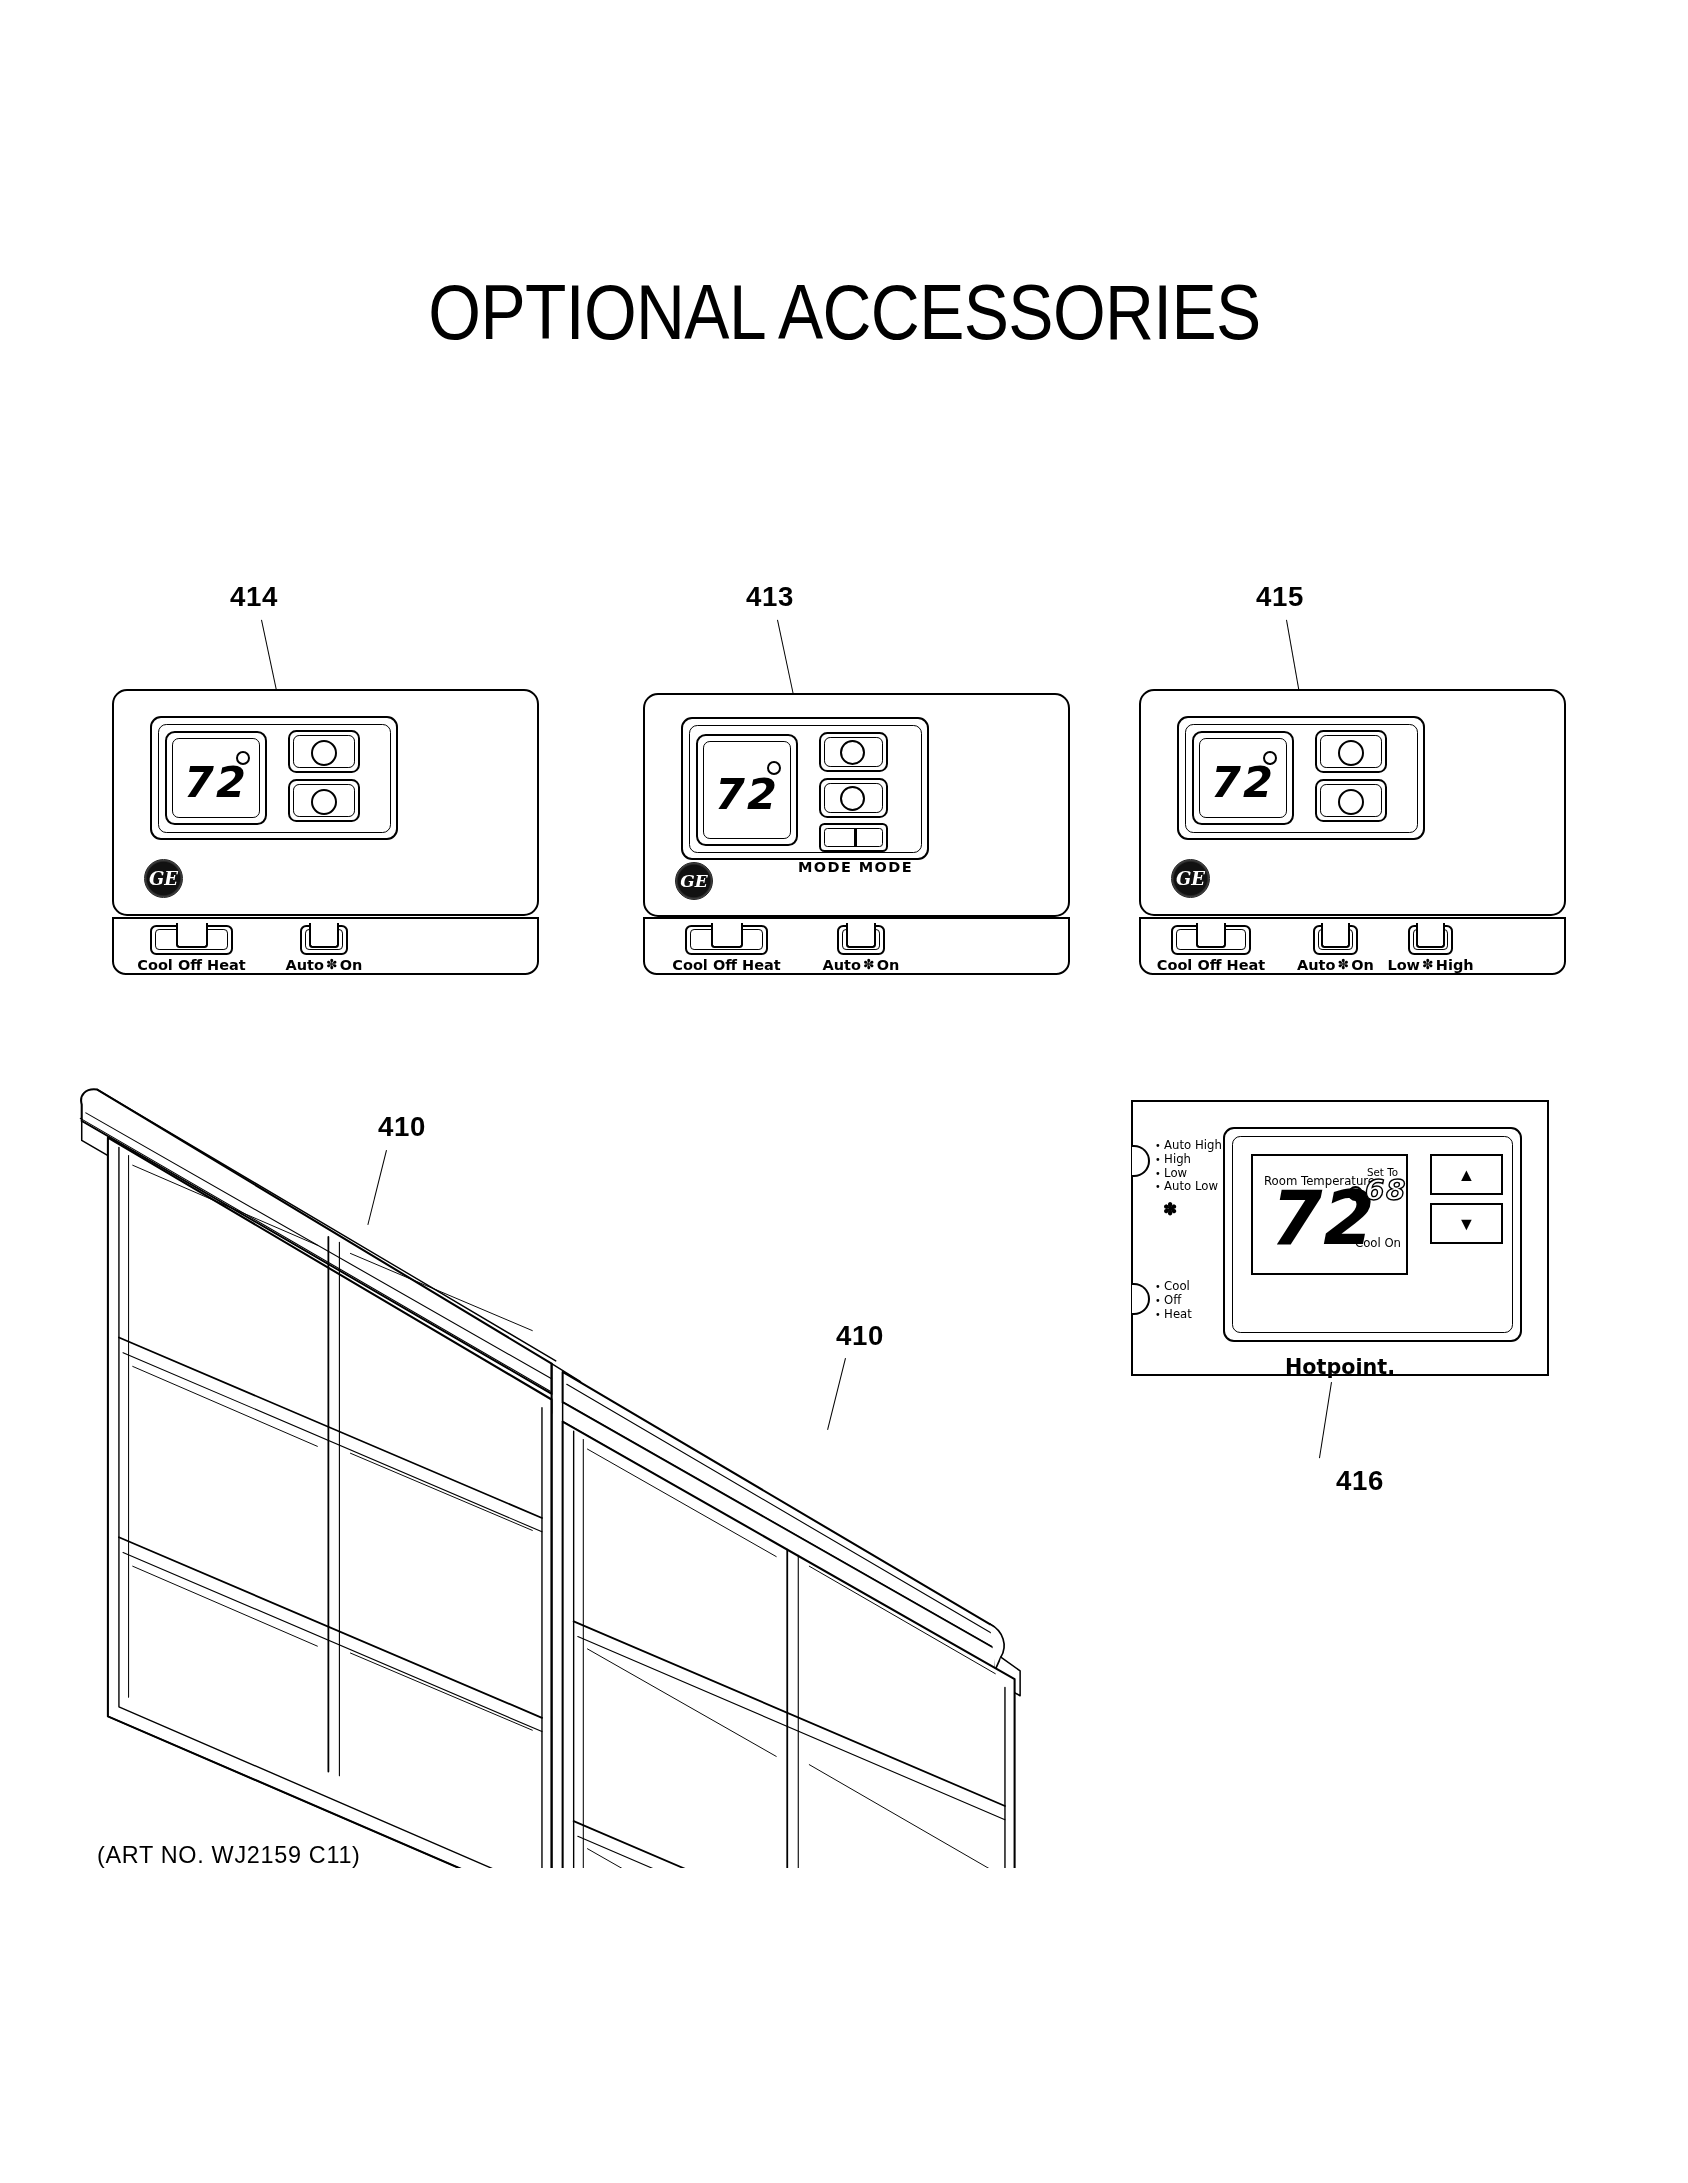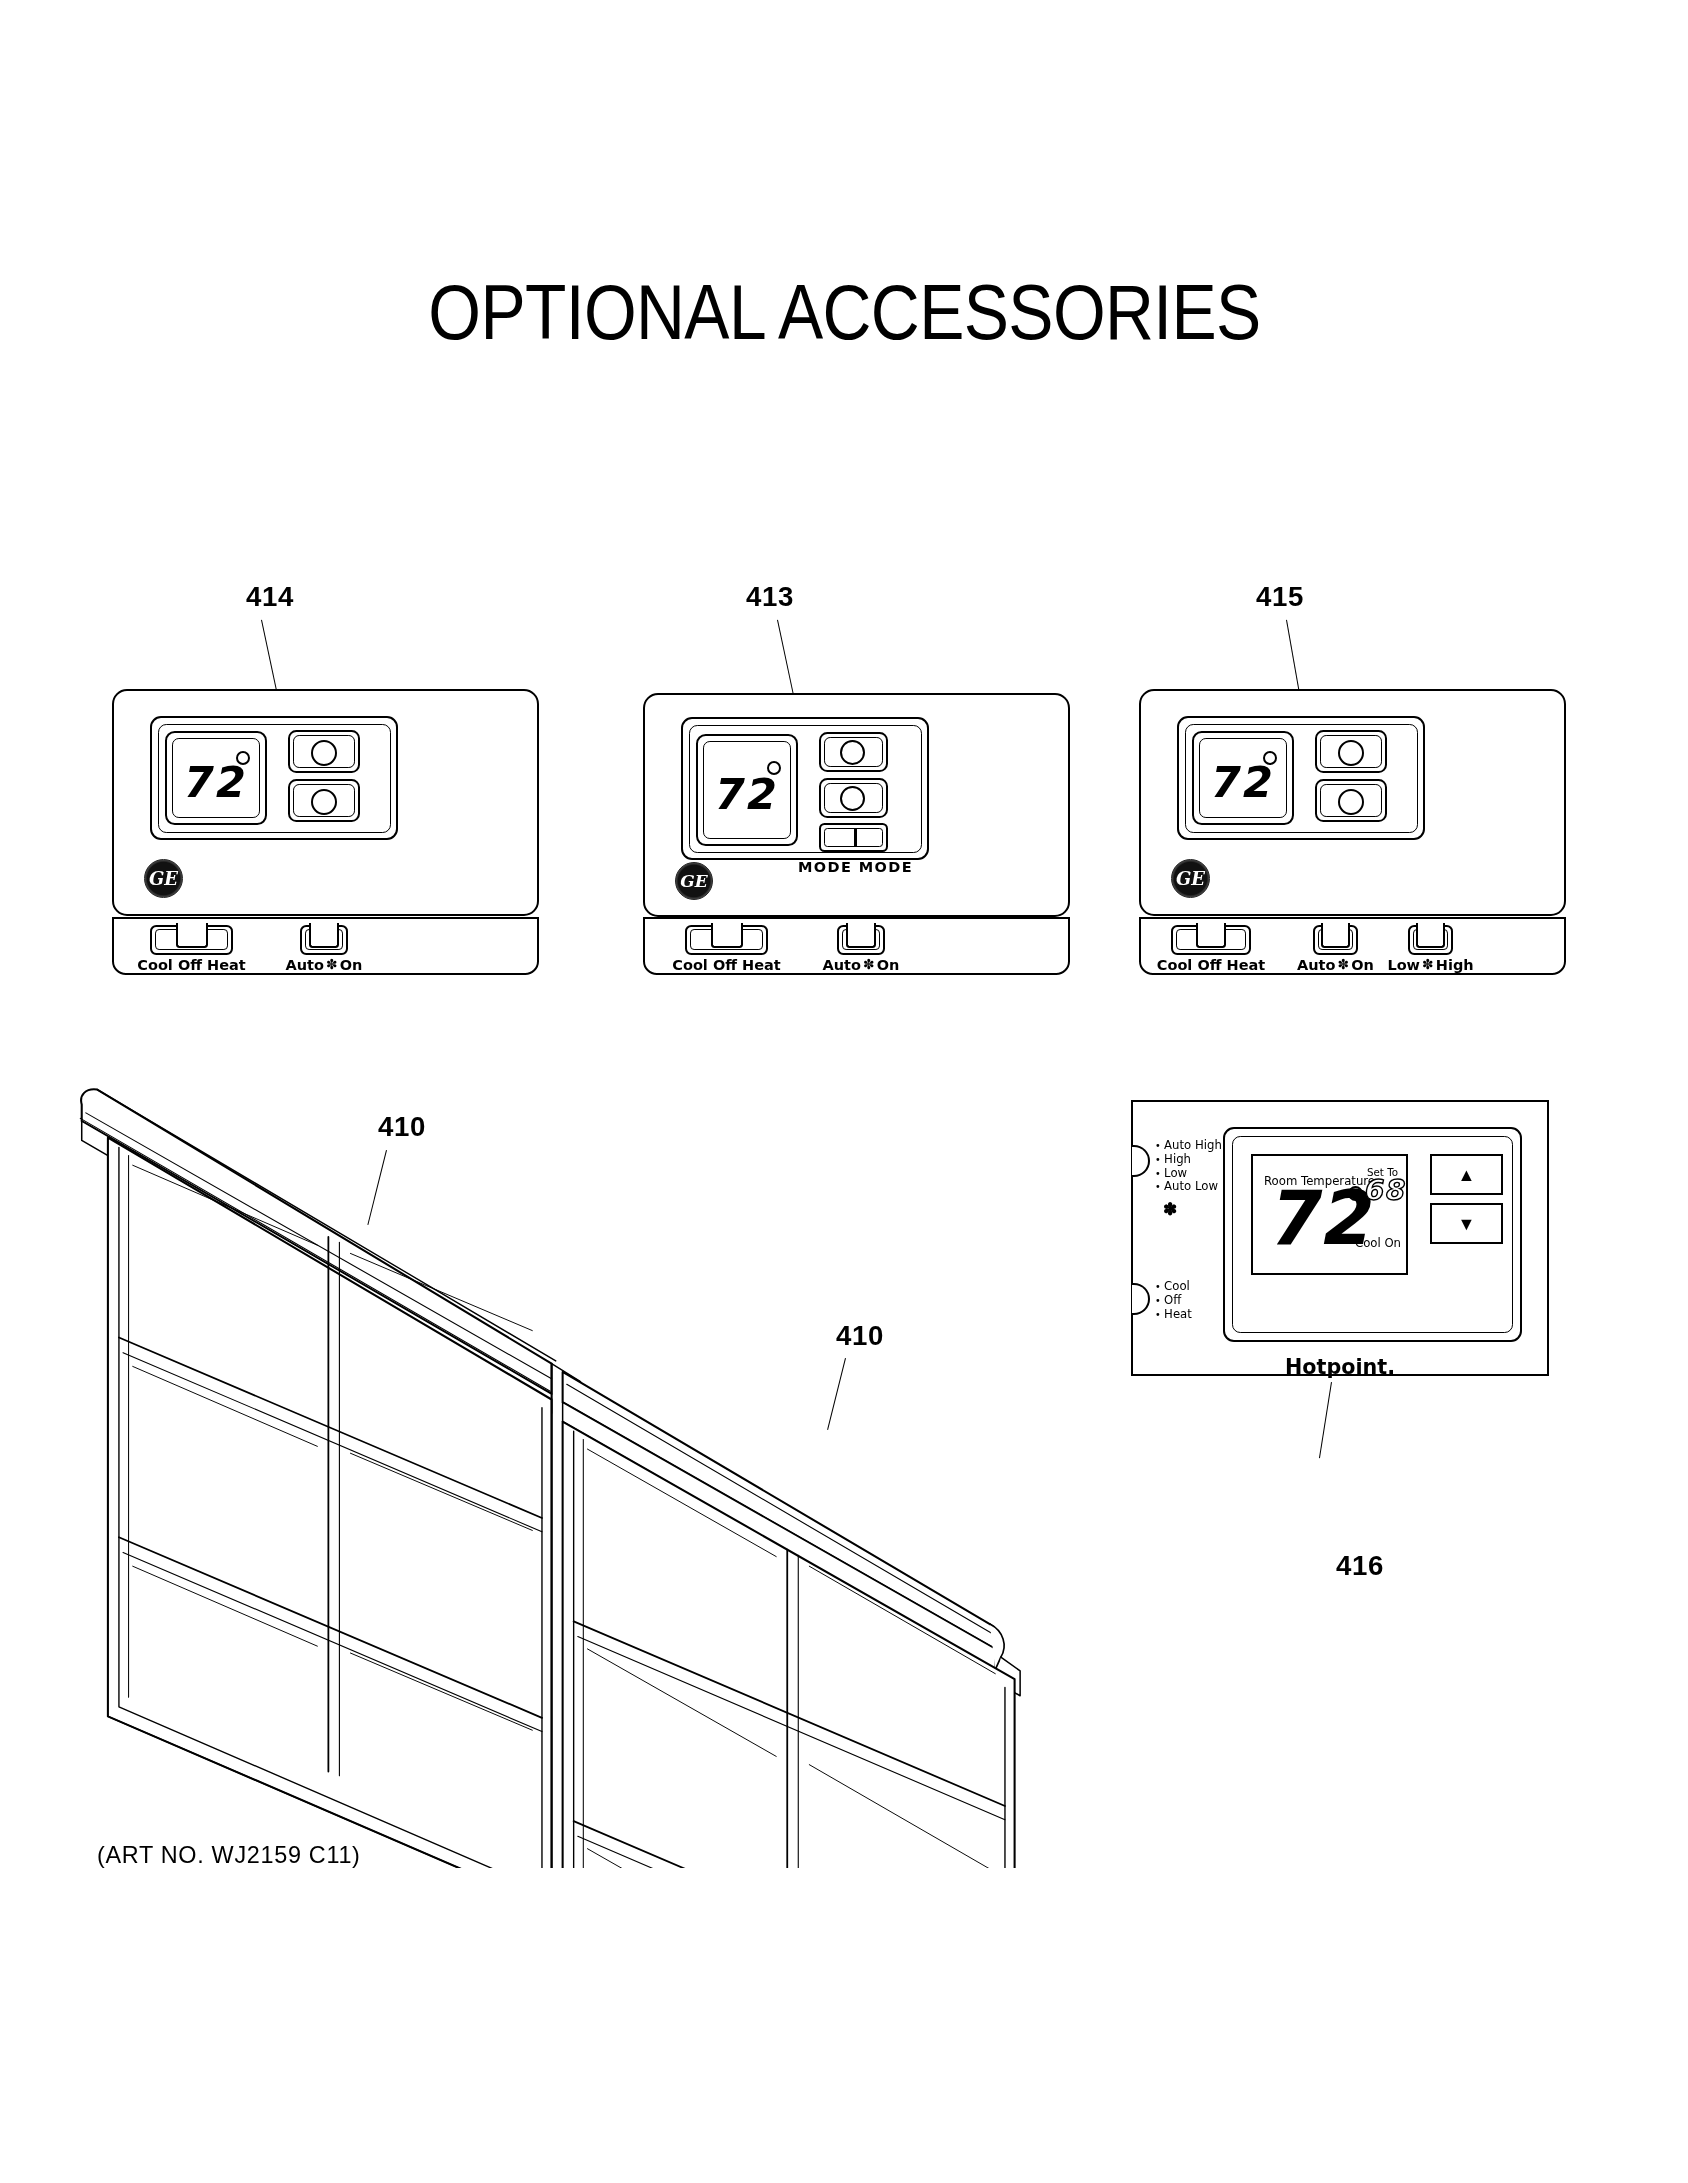--- a/index.html
+++ b/index.html
@@ -366,21 +366,21 @@
     white-space: nowrap;
   }
 </style>
 </head>
 <body>
 
 <div id="page">
 
   <div id="page-title">OPTIONAL ACCESSORIES</div>
 
-  <div class="callout" style="left:246px; top:583px;">414</div>
+  <div class="callout" style="left:230px; top:583px;">414</div>
   <div class="leader" style="left:261px; top:620px; width:1.4px; height:72px; transform: rotate(-12deg);"></div>
 
   <div class="tstat" id="tstat-414" style="left:112px; top:689px; width:427px; height:227px;">
 
     <div class="bezel" style="left:36px; top:25px; width:248px; height:124px;">
       <div class="bezel-inner" style="left:5.5px; top:5.5px; right:5.5px; bottom:5.5px;"></div>
     </div>
 
     <div class="lcd-outer" style="left:51px; top:40px; width:102px; height:94px;">
       <div class="lcd-inner" style="left:4.8px; top:4.8px; right:4.8px; bottom:4.8px;">
@@ -581,21 +581,21 @@
       </div>
 
       <div class="hp-arrowbtn" style="left:205px; top:25px; width:73px; height:41px;">▲</div>
       <div class="hp-arrowbtn" style="left:205px; top:74px; width:73px; height:41px;">▼</div>
     </div>
 
     <div class="hp-brand" style="top:245px;margin-top:8px;">Hotpoint.</div>
   </div>
 
   <div class="leader" style="left:1331px; top:1382px; width:1.4px; height:77px; transform: rotate(9deg);"></div>
-  <div class="callout" style="left:1336px; top:1552px;">416</div>
+  <div class="callout" style="left:1336px; top:1467px;">416</div>
 
   <div id="grille-wrap">
     <svg id="grille-svg" width="979" height="813" viewBox="0 0 1420 1180" xmlns="http://www.w3.org/2000/svg" fill="none" stroke="#000" stroke-width="3" stroke-linejoin="round" stroke-linecap="round">
 
       <g stroke-width="3">
         <path d="M 18,72 C 14,58 24,48 40,50 L 700,448 L 700,492 L 18,96 Z" fill="#fff"></path>
         <path d="M 40,50 L 706,444" stroke-width="2"></path>
         <path d="M 24,84 L 700,470" stroke-width="1.6"></path>
         <path d="M 16,92 L 698,488" stroke-width="1.6"></path>
 

